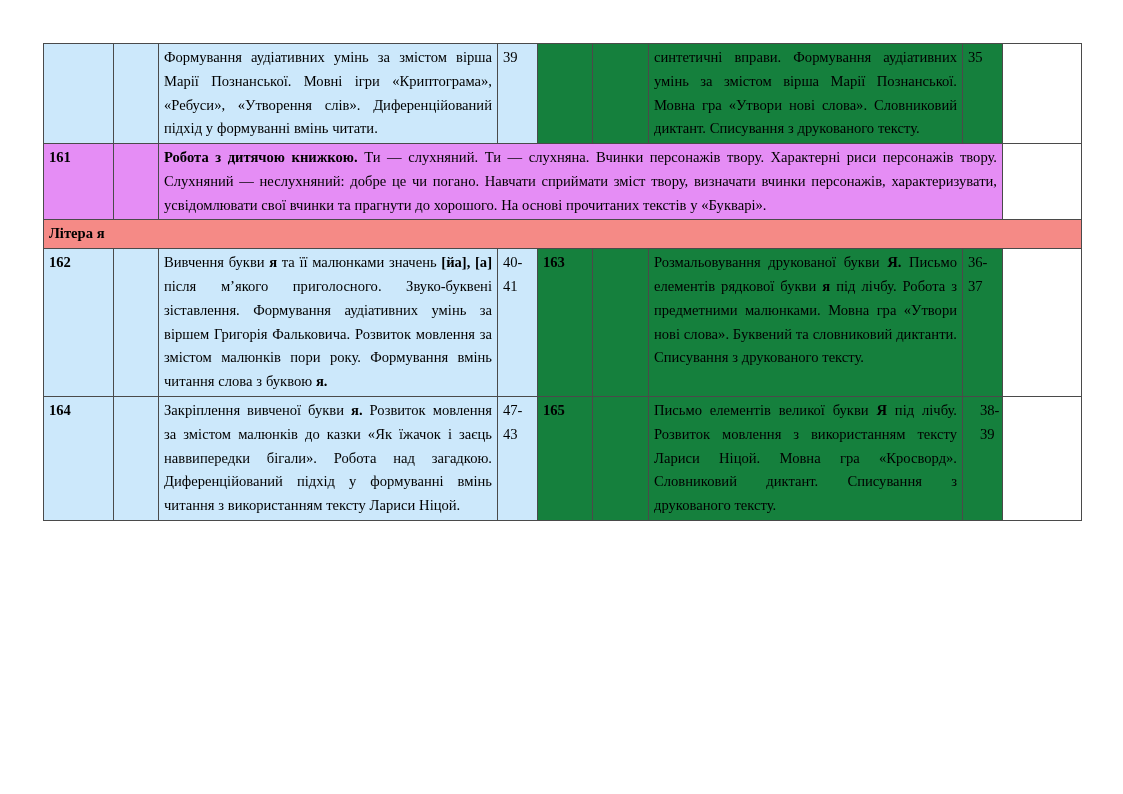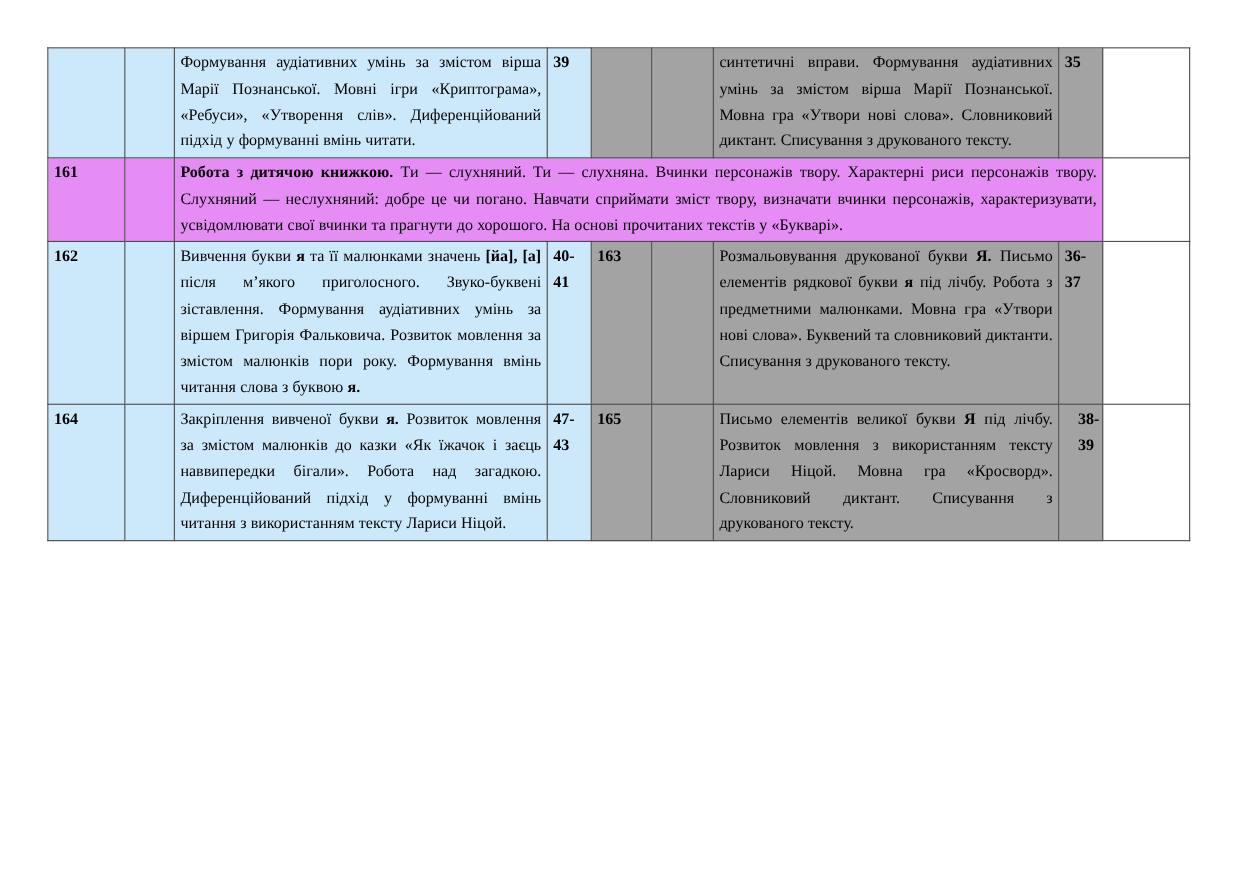--- a/index.html
+++ b/index.html
@@ -44,34 +44,34 @@
   .c-read   { width: 339px; }
   .c-pg1    { width: 40px;  }
   .c-num2   { width: 55px;  }
   .c-gap2   { width: 56px;  }
   .c-write  { width: 314px; }
   .c-pg2    { width: 40px;  }
   .c-tail   { width: 79px;  }
 
   
   .fill-blue   { background: #cce8fb; }
-  .fill-yellow { background: #a3a3a3; }
+  .fill-yellow { background: #15803d; }
   .fill-purple { background: #e58df5; }
   .fill-red    { background: #f58a86; }
   .fill-white  { background: #ffffff; }
 
   .cell-center {
     text-align: center;
     text-justify: auto;
     font-weight: bold;
   }
   .cell-pg {
     text-align: center;
     text-justify: auto;
-    font-weight: bold;
+    font-weight: normal;
   }
   .letter-head {
     text-align: center;
     text-justify: auto;
     font-weight: bold;
     font-size: 14.6px;
     padding-top: 2px;
     padding-bottom: 2px;
   }
   b, strong { font-weight: bold; }
@@ -107,20 +107,23 @@
         <td class="fill-white"></td>
       </tr>
 
       <tr>
         <td class="fill-purple cell-center">161</td>
         <td class="fill-purple"></td>
         <td class="fill-purple" colspan="6"><b>Робота з дитячою книжкою.</b><span> Ти — слухняний. Ти — слухняна. Вчинки персонажів твору. Характерні риси персонажів твору. Слухняний — неслухняний: добре це чи погано. Навчати сприймати зміст твору, визначати вчинки персонажів, характеризувати, усвідомлювати свої вчинки та прагнути до хорошого. На основі прочитаних текстів у «Букварі».</span></td>
         <td class="fill-white"></td>
       </tr>
 
+      <tr>
+        <td class="fill-red letter-head" colspan="9">Літера я</td>
+      </tr>
 
       <tr>
         <td class="fill-blue cell-center">162</td>
         <td class="fill-blue"></td>
         <td class="fill-blue"><span>Вивчення букви </span><b>я</b><span> та її малюнками значень </span><b>[йа], [а]</b><span> після м’якого приголосного. Звуко-буквені зіставлення. Формування аудіативних умінь за віршем Григорія Фальковича. Розвиток мовлення за змістом малюнків пори року. Формування вмінь читання слова з буквою </span><b>я.</b></td>
         <td class="fill-blue cell-pg" style="white-space:pre-line;">40-
 41</td>
         <td class="fill-yellow cell-center">163</td>
         <td class="fill-yellow"></td>
         <td class="fill-yellow"><span>Розмальовування друкованої букви </span><b>Я.</b><span> Письмо елементів рядкової букви </span><b>я</b><span> під лічбу. Робота з предметними малюнками. Мовна гра «Утвори нові слова». Буквений та словниковий диктанти. Списування з друкованого тексту.</span></td>

